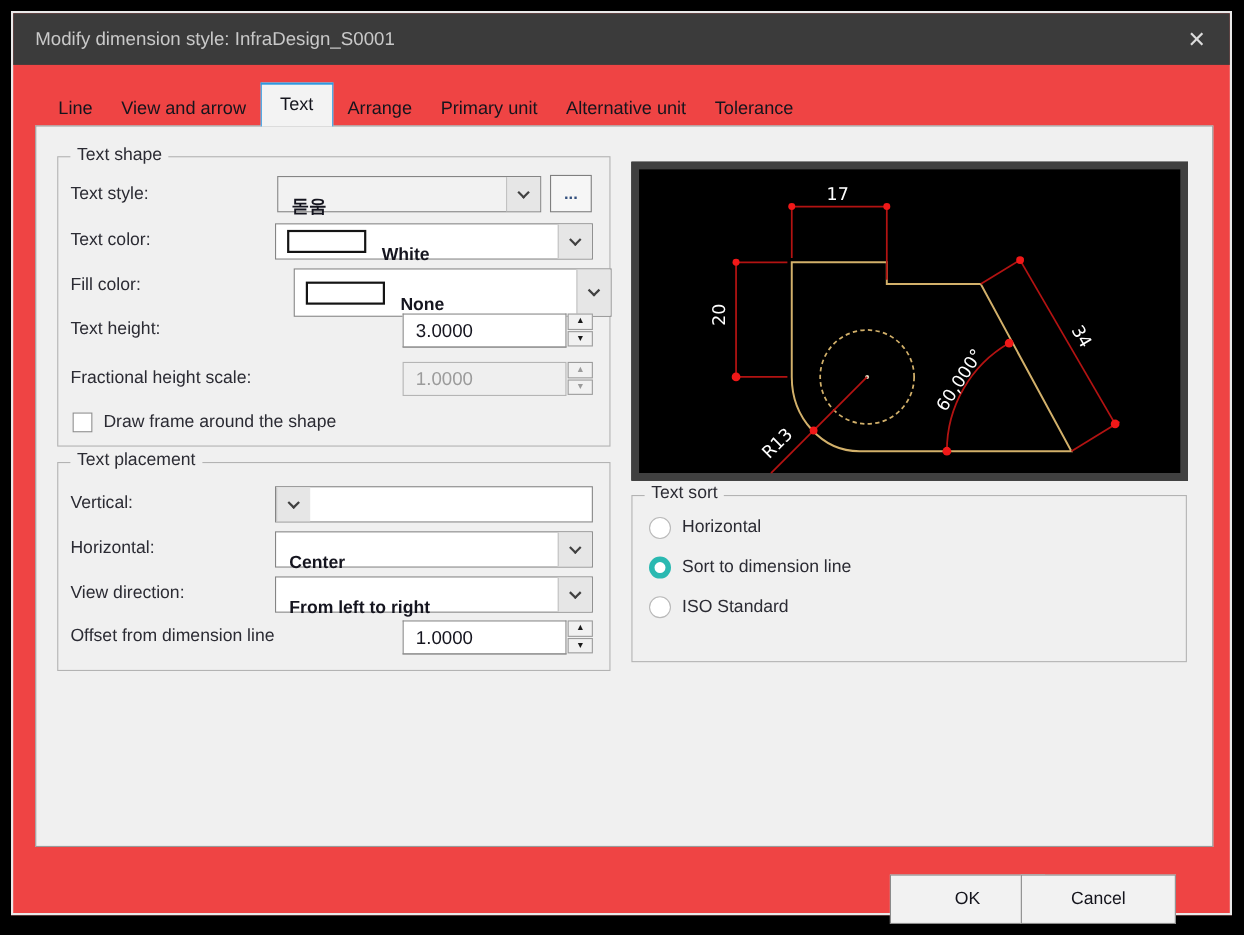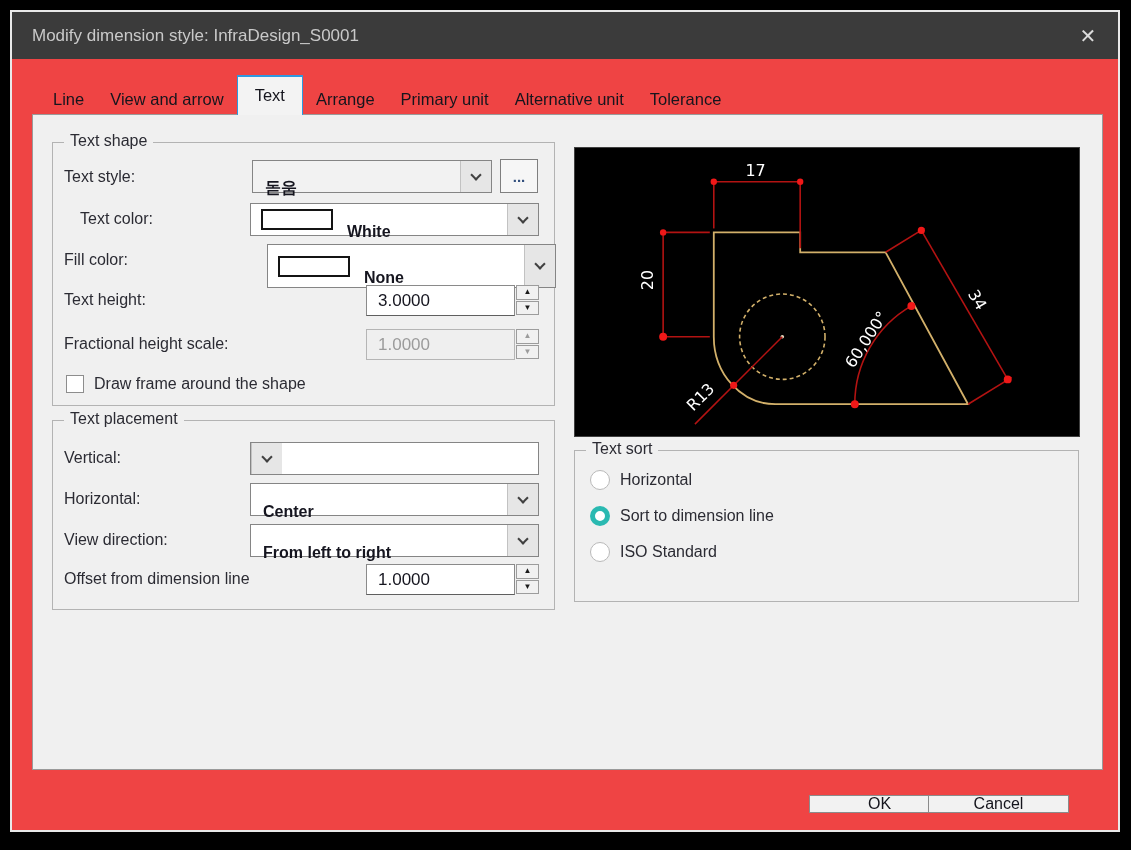--- a/index.html
+++ b/index.html
@@ -50,28 +50,28 @@
                 color:#15151f; z-index:4; }
   .spin-field.disabled { background:#efefef; border-color:#b5b5b5; color:#9b9b9b; font-weight:400; }
   .spinner { position:absolute; display:flex; flex-direction:column; z-index:4; }
   .spin-btn { flex:1; background:#f1f1f1; border:1px solid #9c9c9c; font-size:8px; line-height:1;
               display:flex; align-items:center; justify-content:center; color:#1a1a1a; margin-bottom:1px; }
   .spinner.disabled .spin-btn { color:#9b9b9b; }
 
   .checkbox { position:absolute; width:18px; height:18px; background:#fff; border:1px solid #8d8d8d; z-index:4; }
 
   .preview { position:absolute; left:562px; top:135px; width:506px; height:290px; background:#000;
-             border:1px solid #404040; z-index:4; }
+             border:7px solid #404040; z-index:4; }
   .preview svg { display:block; }
 
   .radio { position:absolute; width:20px; height:20px; border-radius:50%; background:#fff;
            border:1px solid #b9b9b9; z-index:4; }
   .radio.sel { border:5px solid #2ab9b1; }
 
-  .btn { position:absolute; width:141px; height:18px; background:#f2f2f2; border:1px solid #8b8b8b;
+  .btn { position:absolute; width:141px; height:45px; background:#f2f2f2; border:1px solid #8b8b8b;
          font-size:16px; color:#14141c; display:flex; align-items:center; justify-content:center; z-index:4; }
 </style>
 </head>
 <body>
 
 <div class="dialog">
 
   <div class="titlebar">
     <span class="title">Modify dimension style: InfraDesign_S0001</span>
     <span class="close">✕</span>
@@ -95,21 +95,21 @@
 
   <span class="lbl" style="left:52px; top:155px;">Text style:</span>
   <div class="combo gray" style="left:240px; top:148px; width:240px; height:33px;">
     <span class="val">돋움</span>
     <span class="dd">
         <i class="chev"></i>
       </span>
   </div>
   <div class="browse" style="left:488px; top:147px;">...</div>
 
-  <span class="lbl" style="left:68px; top:197px;">Text color:</span>
+  <span class="lbl" style="left:52px; top:197px;">Text color:</span>
   <div class="combo" style="left:238px; top:191px; width:289px; height:33px;">
     <span class="swatch"></span>
     <span class="val after-swatch">White</span>
     <span class="dd">
         <i class="chev"></i>
       </span>
   </div>
 
   <span class="lbl" style="left:52px; top:238px;">Fill color:</span>
   <div class="combo" style="left:255px; top:232px; width:289px; height:44px;">

